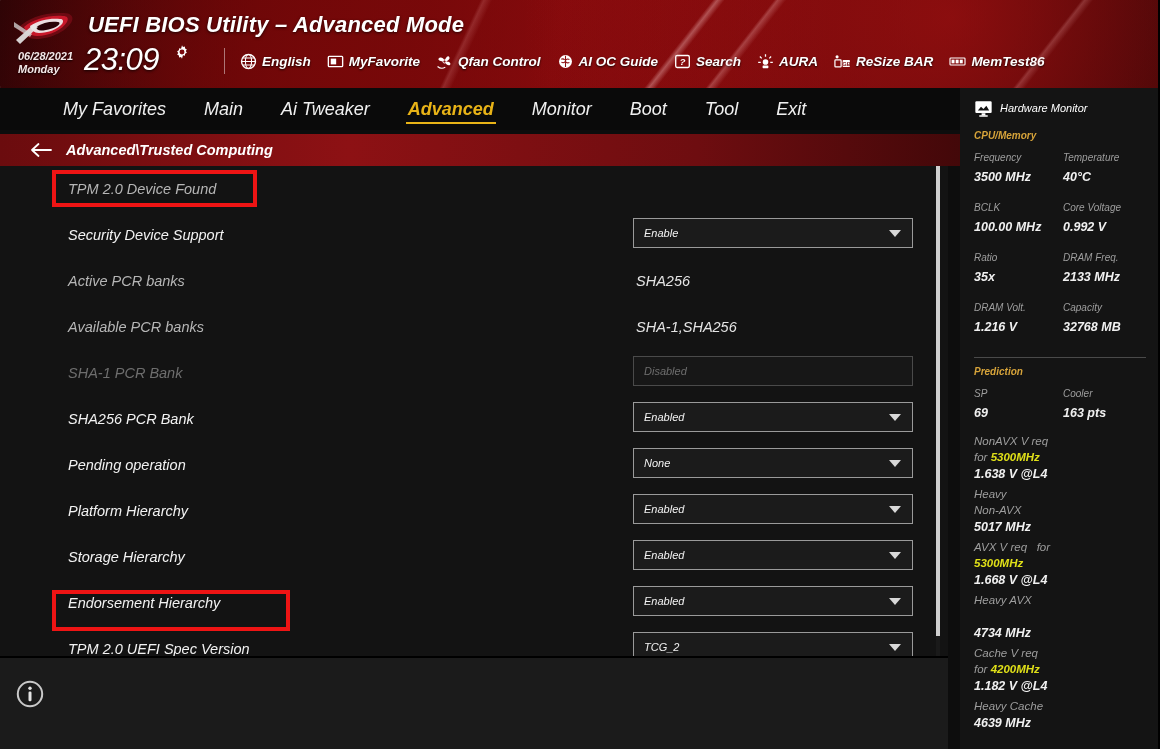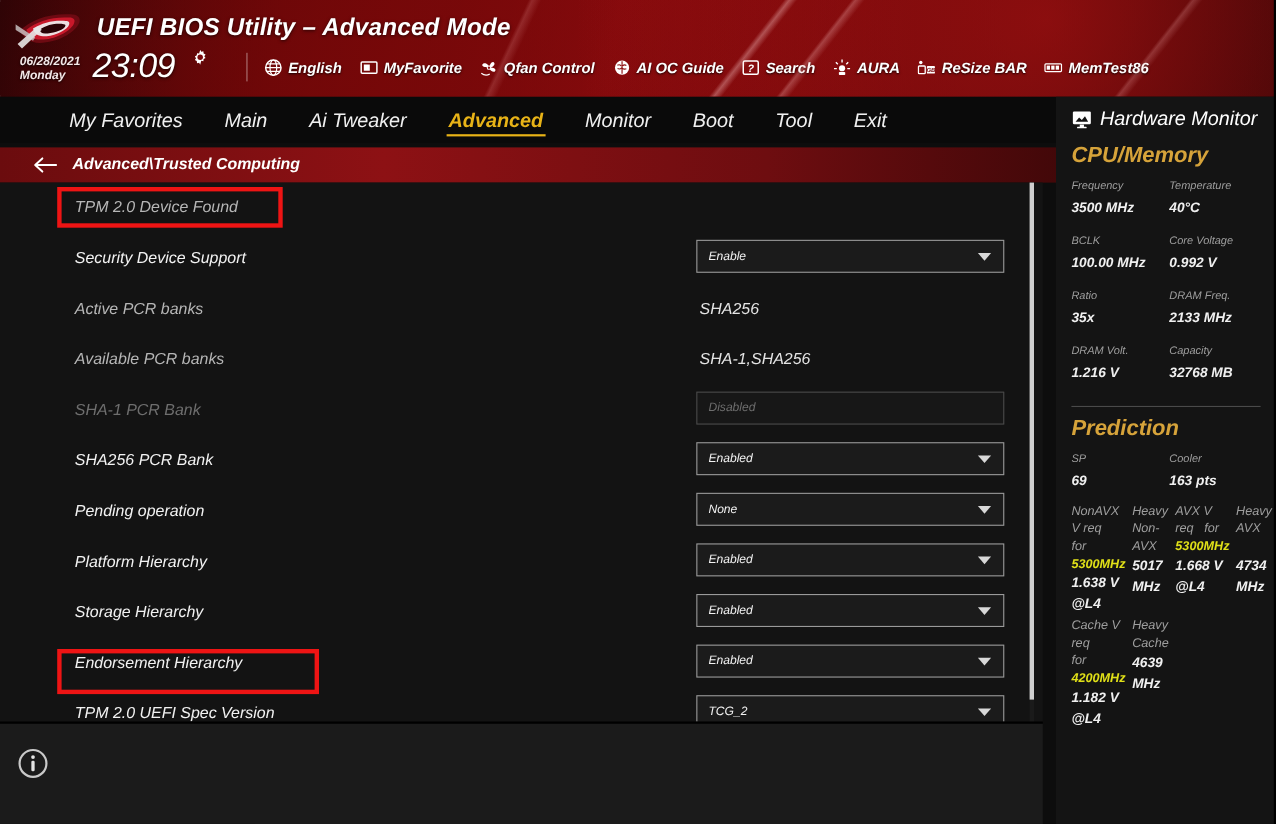--- a/index.html
+++ b/index.html
@@ -151,29 +151,29 @@
   .info-icon { position:absolute; left:16px; top:680px; width:28px; height:28px; cursor:pointer; }
 
   
   .hw {
     position:absolute; top:88px; left:960px; width:200px; height:661px;
     background:#141414; padding: 0 14px;
   }
   .hw-title {
     display:flex; align-items:center; gap:7px; height:34px; padding-top:6px;
   }
-  .hw-title .t { font-size:18px; color:#ffffff; font-weight:normal; }
+  .hw-title .t { font-size:11px; color:#ffffff; font-weight:normal; }
   .hw-sect {
-    font-size:20px; color:#d6a33a; font-weight:bold; margin-top:8px; margin-bottom:8px;
+    font-size:10px; color:#d6a33a; font-weight:bold; margin-top:8px; margin-bottom:8px;
   }
   .hw-grid { display:grid; grid-template-columns: 1fr 1fr; row-gap:2px; column-gap:6px; }
   .hw-k { font-size:10px; color:#9e9e9e; line-height:17px; }
   .hw-v { font-size:12.5px; color:#f0f0f0; font-weight:bold; line-height:19px; margin-bottom:10px; }
   .hw-sep { height:1px; background:#4a4a4a; margin:10px 0 0 0; }
-  .pred-grid { display:grid; grid-template-columns: 1fr 1fr 1fr 1fr; column-gap:6px; }
+  .pred-grid { display:grid; grid-template-columns: 1fr; column-gap:6px; }
   .pk { font-size:11.5px; color:#9e9e9e; line-height:16px; }
   .pv { font-size:12.5px; color:#f0f0f0; font-weight:bold; line-height:19px; }
   .hl { color:#e0e018; font-weight:bold; }
   .blk { margin-bottom:2px; }
   .right-edge { position:absolute; top:0; left:1158px; width:2px; height:749px; background:#000; }
 </style>
 </head>
 <body>
 
 <div id="app">

